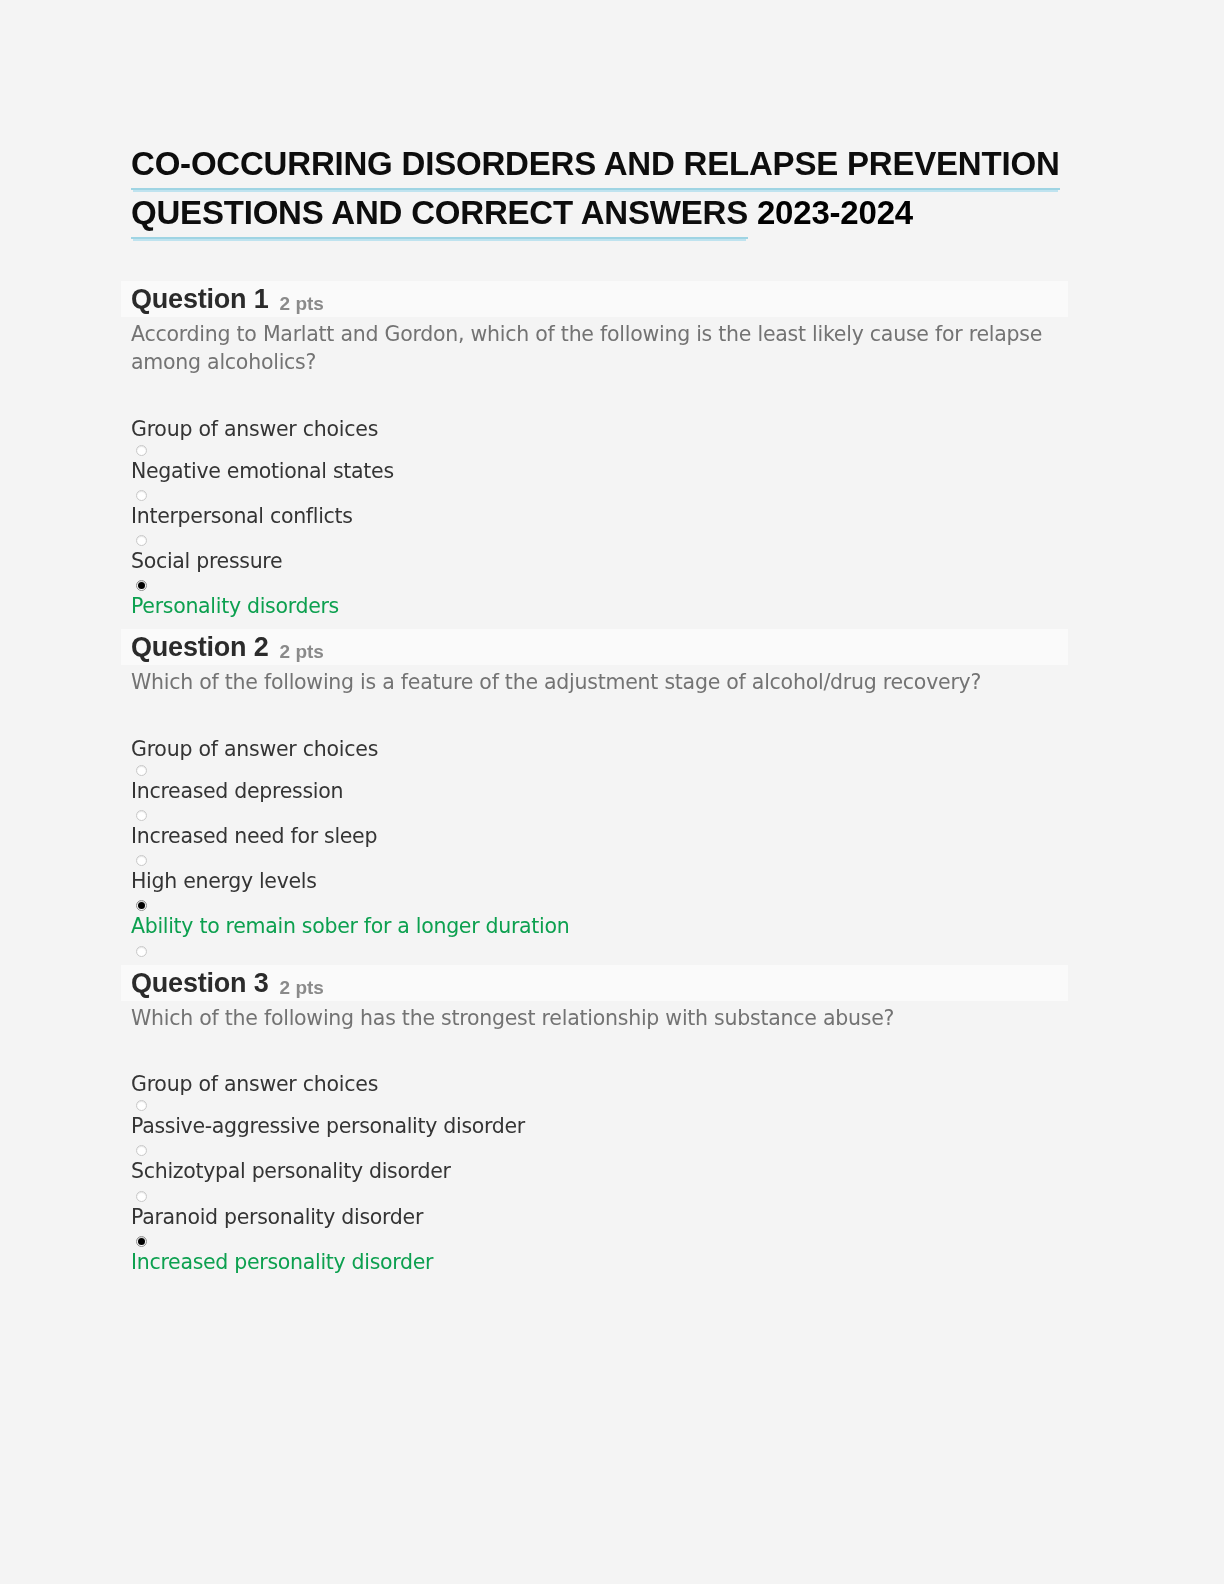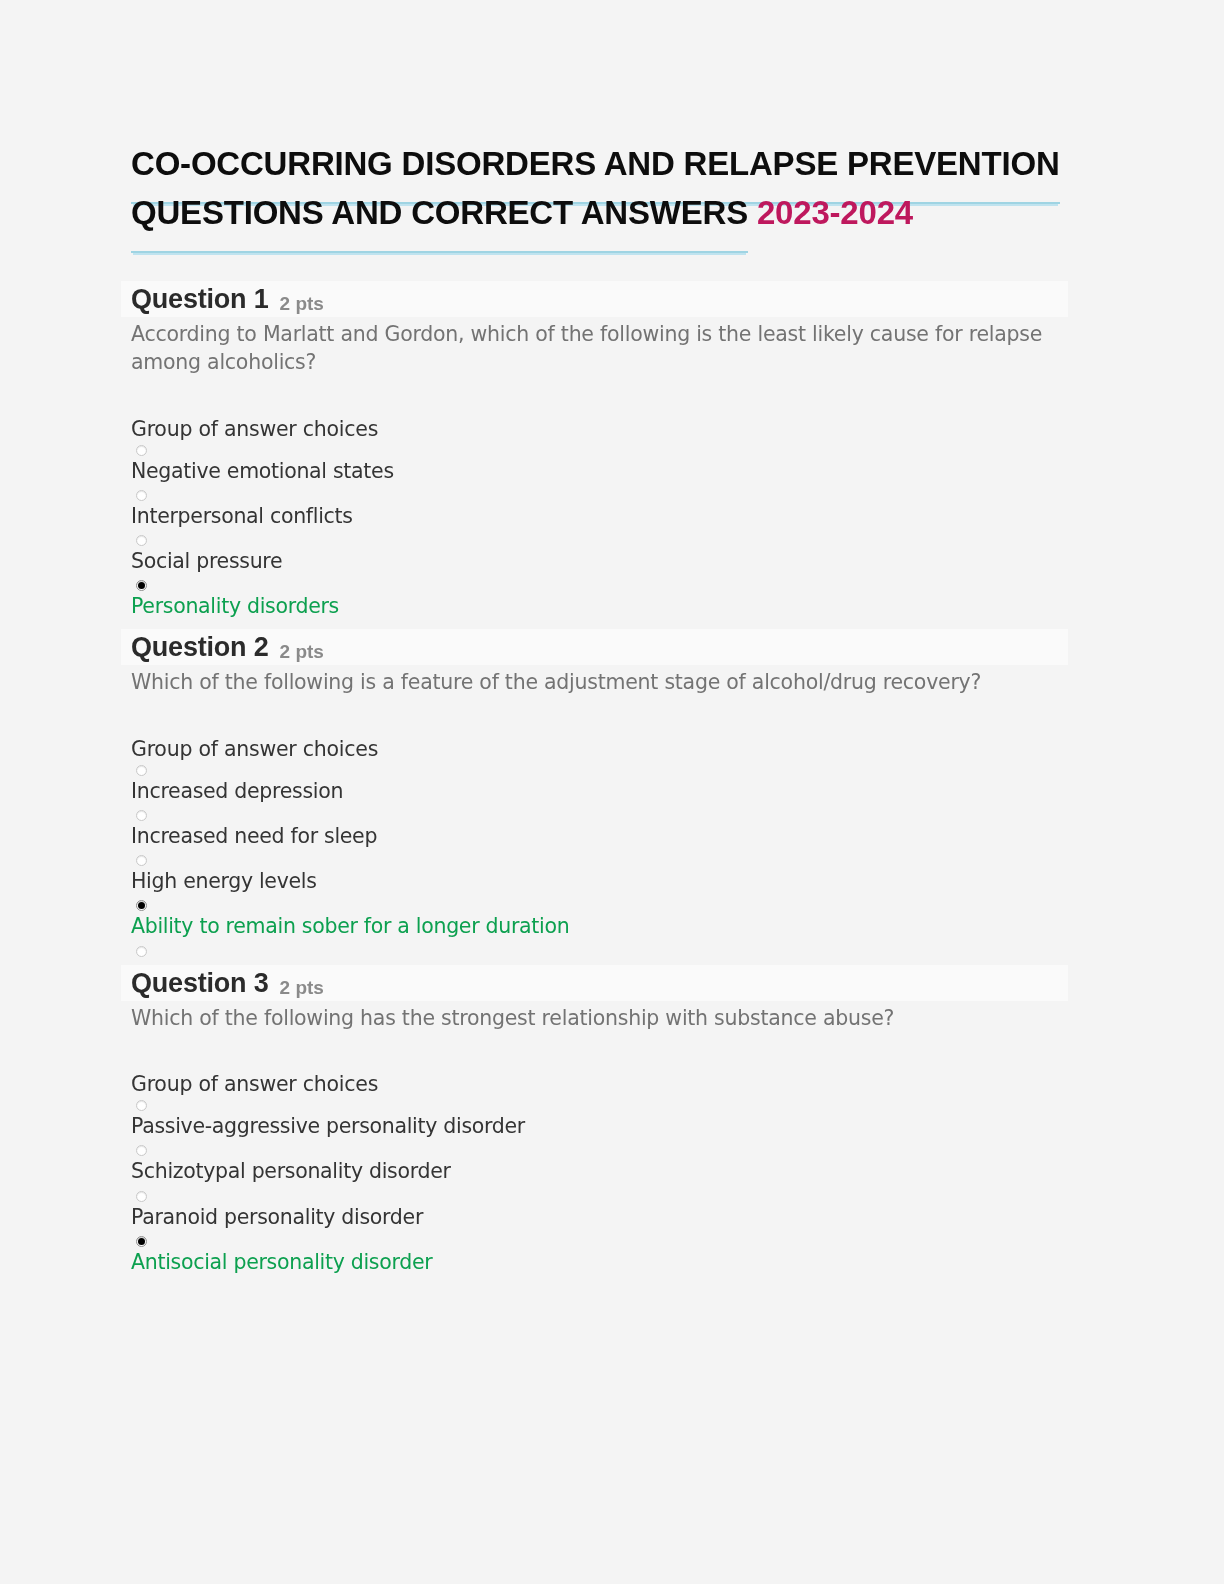--- a/index.html
+++ b/index.html
@@ -36,24 +36,24 @@
     font-size: 33px;
     line-height: 1.47;
     letter-spacing: -0.2px;
     color: #0d0d0d;
     margin: 0 0 44px 0;
     width: 935px;
   }
   .title-underlined {
     border-bottom: 2px solid #9fd4e3;
     box-shadow: 0 4px 0 -2px #bfe3ef;
-    padding-bottom: 20px;
+    padding-bottom: 6px;
   }
   .title-plain {
-    color: #be185d;
+    color: #000000;
   }
 
   
   .question-block {
     margin-bottom: 8px;
   }
 
   .q-head-band {
     background: #fafafa;
     width: 947px;
@@ -225,20 +225,20 @@
             <label class="option">
               <span class="radio off"></span>
               <span class="opt-text">Schizotypal personality disorder</span>
             </label>
             <label class="option">
               <span class="radio off"></span>
               <span class="opt-text">Paranoid personality disorder</span>
             </label>
             <label class="option">
               <span class="radio on"></span>
-              <span class="opt-text correct">Antisocial personality disorder</span>
+              <span class="opt-text correct">Increased personality disorder</span>
             </label>
           </div>
         </div>
       </div>
 
   </div>
 </div>
 
 </body></html>

